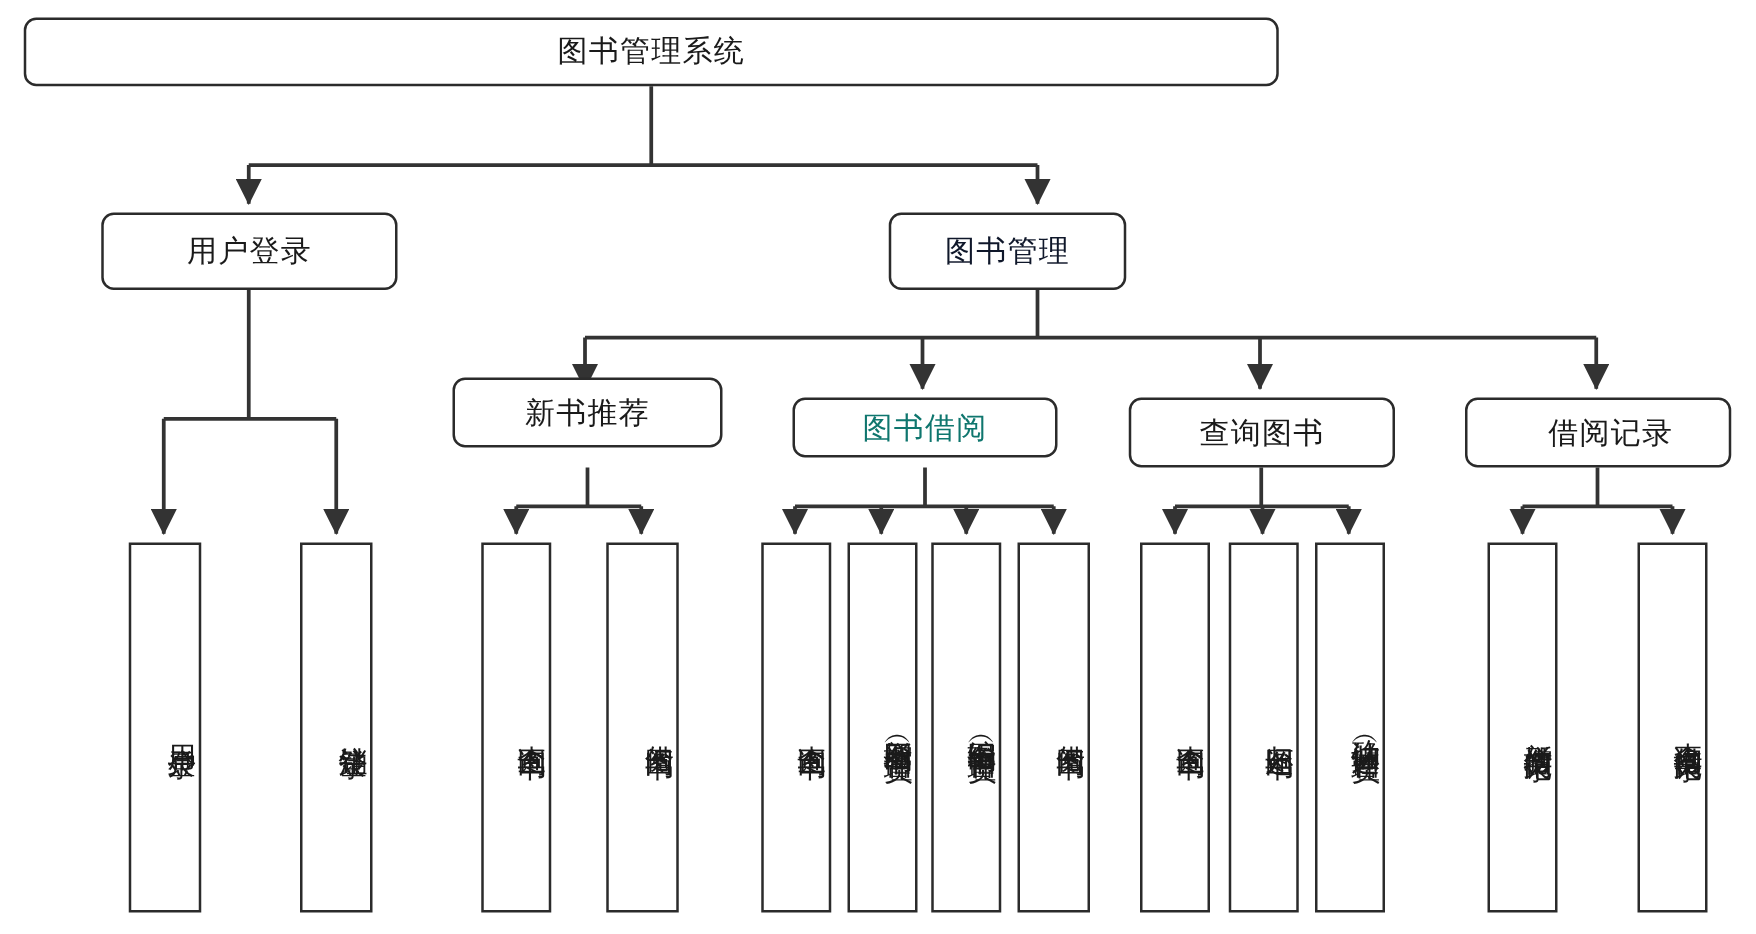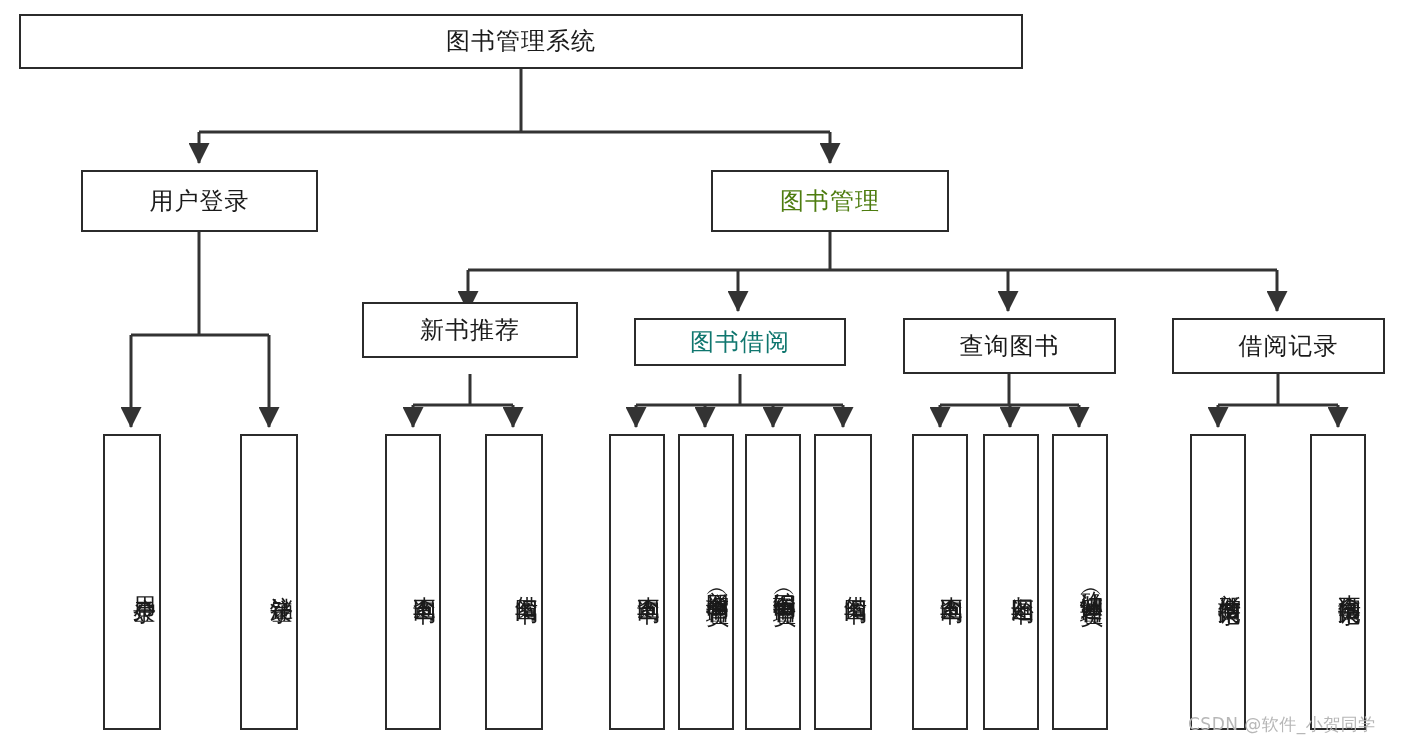--- a/index.html
+++ b/index.html
@@ -34,20 +34,21 @@
     display: flex;
     align-items: center;
     justify-content: center;
     color: #1a1a1a;
     text-align: center;
   }
   .node.horiz {
     font-size: 24px;
     letter-spacing: 1px;
     line-height: 1.2;
+    border-radius: 10px;
   }
   .node.vert {
     writing-mode: vertical-rl;
     text-orientation: upright;
     font-size: 23px;
     line-height: 1.22;
     letter-spacing: 2px;
     padding-top: 4px;
     padding-bottom: 4px;
     align-items: flex-start;
@@ -118,21 +119,21 @@
       </g>
   </svg>
 
   <div id="nodes-layer">
       <div class="node horiz" style="left: 19px; top: 14px; width: 1004px; height: 55px; border-color: rgb(43, 43, 43); background: rgb(255, 255, 255); color: rgb(26, 26, 26);">
         <span class="lbl">图书管理系统</span>
       </div>
       <div class="node horiz" style="left: 81px; top: 170px; width: 237px; height: 62px; border-color: rgb(43, 43, 43); background: rgb(255, 255, 255); color: rgb(26, 26, 26);">
         <span class="lbl">用户登录</span>
       </div>
-      <div class="node horiz" style="left: 711px; top: 170px; width: 238px; height: 62px; border-color: rgb(43, 43, 43); background: rgb(255, 255, 255); color: #4d7c0f;">
+      <div class="node horiz" style="left: 711px; top: 170px; width: 190px; height: 62px; border-color: rgb(43, 43, 43); background: rgb(255, 255, 255); color: #0f172a;">
         <span class="lbl">图书管理</span>
       </div>
       <div class="node horiz" style="left: 362px; top: 302px; width: 216px; height: 56px; border-color: rgb(43, 43, 43); background: rgb(255, 255, 255); color: rgb(26, 26, 26);">
         <span class="lbl">新书推荐</span>
       </div>
       <div class="node horiz" style="left: 634px; top: 318px; width: 212px; height: 48px; border-color: rgb(43, 43, 43); background: rgb(255, 255, 255); color: #0f766e;">
         <span class="lbl">图书借阅</span>
       </div>
       <div class="node horiz" style="left: 903px; top: 318px; width: 213px; height: 56px; border-color: rgb(43, 43, 43); background: rgb(255, 255, 255); color: rgb(26, 26, 26);">
         <span class="lbl">查询图书</span>
@@ -174,14 +175,13 @@
         <span class="lbl">确认归还（管理员）</span>
       </div>
       <div class="node vert" style="left: 1190px; top: 434px; width: 56px; height: 296px; border-color: rgb(43, 43, 43); background: rgb(255, 255, 255); color: rgb(26, 26, 26);">
         <span class="lbl">新增借阅记录</span>
       </div>
       <div class="node vert" style="left: 1310px; top: 434px; width: 56px; height: 296px; border-color: rgb(43, 43, 43); background: rgb(255, 255, 255); color: rgb(26, 26, 26);">
         <span class="lbl">查询借阅记录</span>
       </div>
     </div>
 
-  <div id="watermark" style="left: 1188px; top: 713px; color: rgb(183, 183, 183);">CSDN @软件_小贺同学</div>
 </div>
 
 </body></html>

